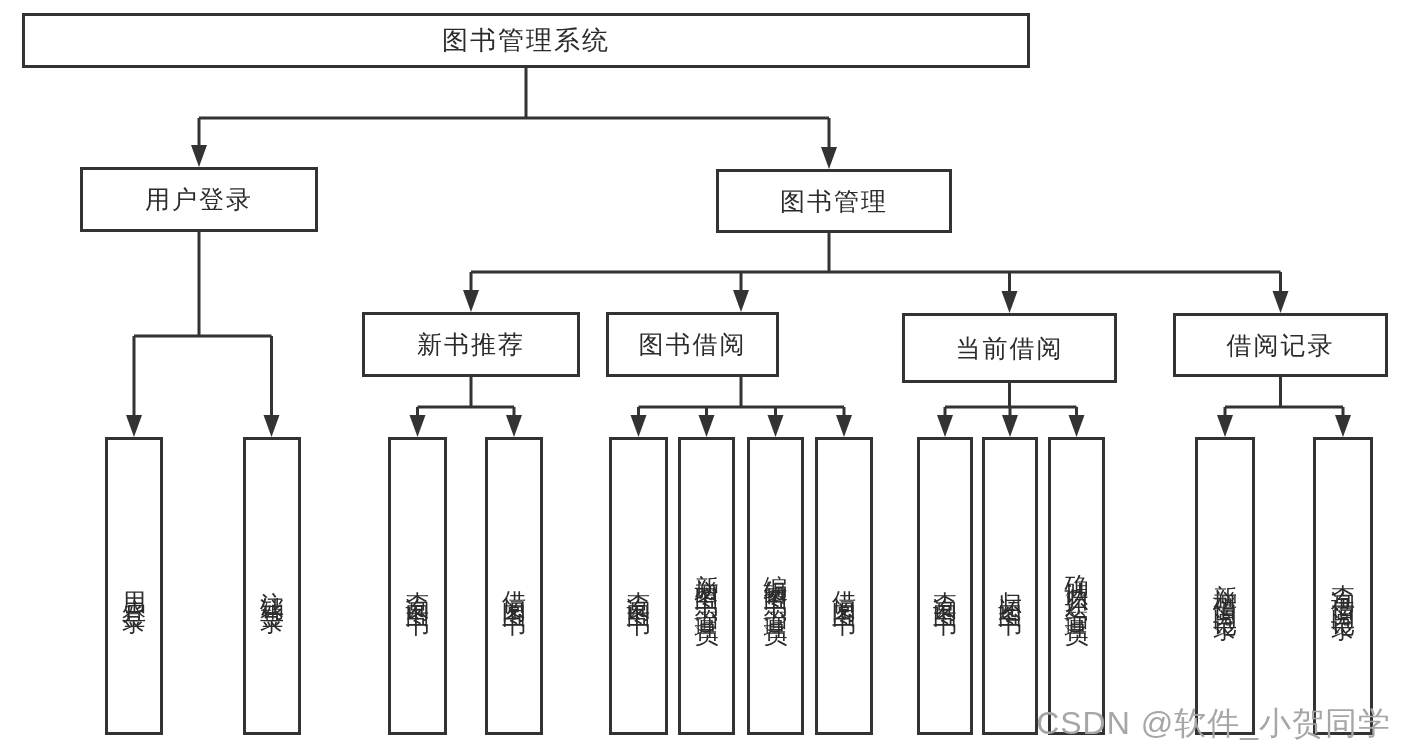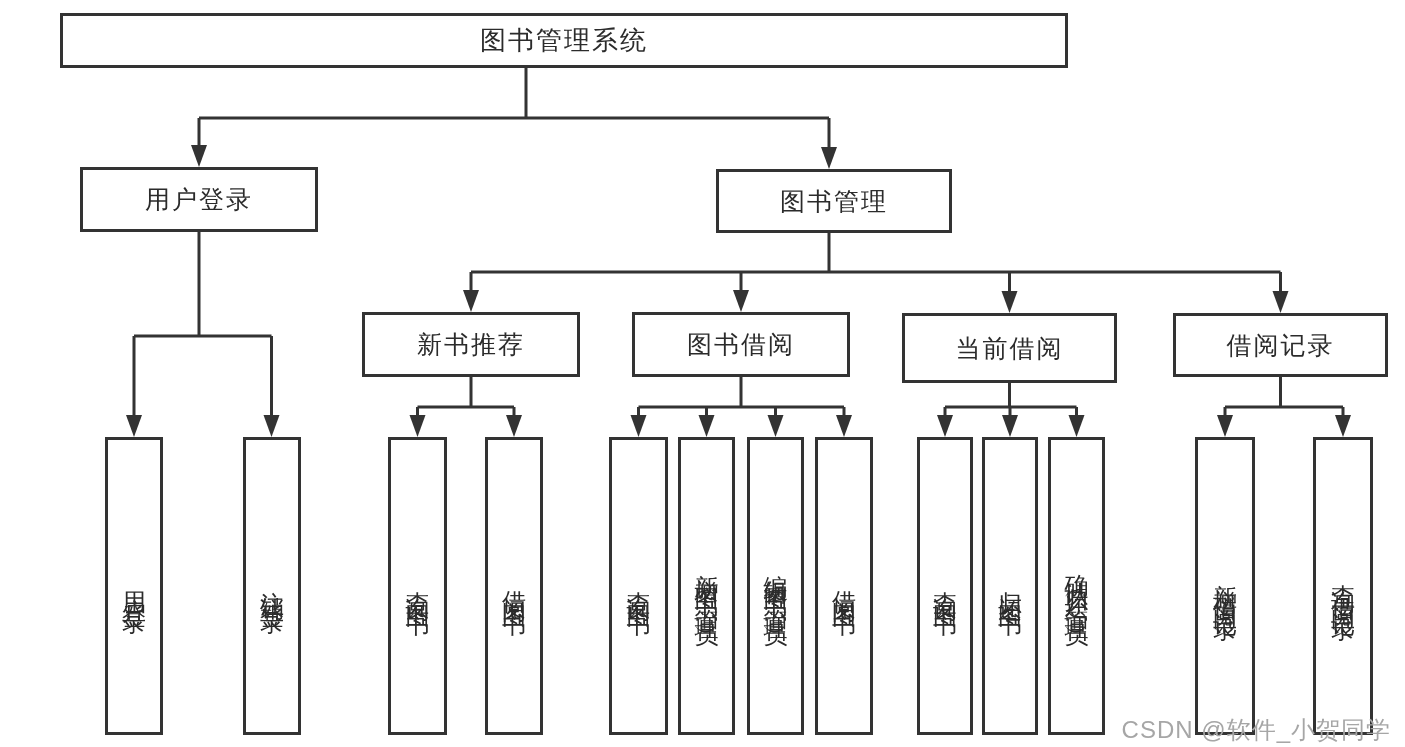--- a/index.html
+++ b/index.html
@@ -14,21 +14,21 @@
     color:#2b2b2b;z-index:2;
   }
   .node-h{font-size:25px;letter-spacing:2px;white-space:nowrap;}
   .node-root{font-size:26px;}
   .node-v{
     writing-mode:vertical-rl;text-orientation:mixed;
     font-size:24px;letter-spacing:7px;line-height:1;
   }
   .watermark{
     position:absolute;right:14px;bottom:1px;z-index:3;
-    font-size:24px;color:#a6a6a6;letter-spacing:1px;white-space:nowrap;margin-left:20px;
+    font-size:32px;color:#a6a6a6;letter-spacing:1px;white-space:nowrap;margin-left:20px;
   }
 </style>
 </head>
 <body>
 
 <div class="stage">
 
   <svg class="wires" viewBox="0 0 1405 747" xmlns="http://www.w3.org/2000/svg">
     <g stroke="#333333" stroke-width="3" fill="none">
 
@@ -62,27 +62,27 @@
       <polygon points="767.5,415 783.5,415 775.5,437"></polygon>
       <polygon points="836,415 852,415 844,437"></polygon>
       <polygon points="937,415 953,415 945,437"></polygon>
       <polygon points="1002,415 1018,415 1010,437"></polygon>
       <polygon points="1068.5,415 1084.5,415 1076.5,437"></polygon>
       <polygon points="1217,415 1233,415 1225,437"></polygon>
       <polygon points="1335,415 1351,415 1343,437"></polygon>
     </g>
   </svg>
 
-  <div class="node node-h node-root" style="left:22px;top:13px;width:1008px;height:55px;margin-left:38px;">图书管理系统</div>
+  <div class="node node-h node-root" style="left:22px;top:13px;width:1008px;height:55px;">图书管理系统</div>
 
   <div class="node node-h" style="left:80px;top:167px;width:238px;height:65px;">用户登录</div>
   <div class="node node-h" style="left:716px;top:169px;width:236px;height:64px;">图书管理</div>
 
   <div class="node node-h" style="left:362px;top:312px;width:218px;height:65px;">新书推荐</div>
-  <div class="node node-h" style="left:632px;top:312px;width:218px;height:65px;">图书借阅</div>
+  <div class="node node-h" style="left:606px;top:312px;width:173px;height:65px;">图书借阅</div>
   <div class="node node-h" style="left:902px;top:313px;width:215px;height:70px;">当前借阅</div>
   <div class="node node-h" style="left:1173px;top:313px;width:215px;height:64px;">借阅记录</div>
 
   <div class="node node-v" style="left:105px;top:437px;width:58px;height:298px;">用户登录</div>
   <div class="node node-v" style="left:243px;top:437px;width:58px;height:298px;">注销登录</div>
 
   <div class="node node-v" style="left:388px;top:437px;width:59px;height:298px;">查询图书</div>
   <div class="node node-v" style="left:485px;top:437px;width:58px;height:298px;">借阅图书</div>
 
   <div class="node node-v" style="left:609px;top:437px;width:59px;height:298px;">查询图书</div>

